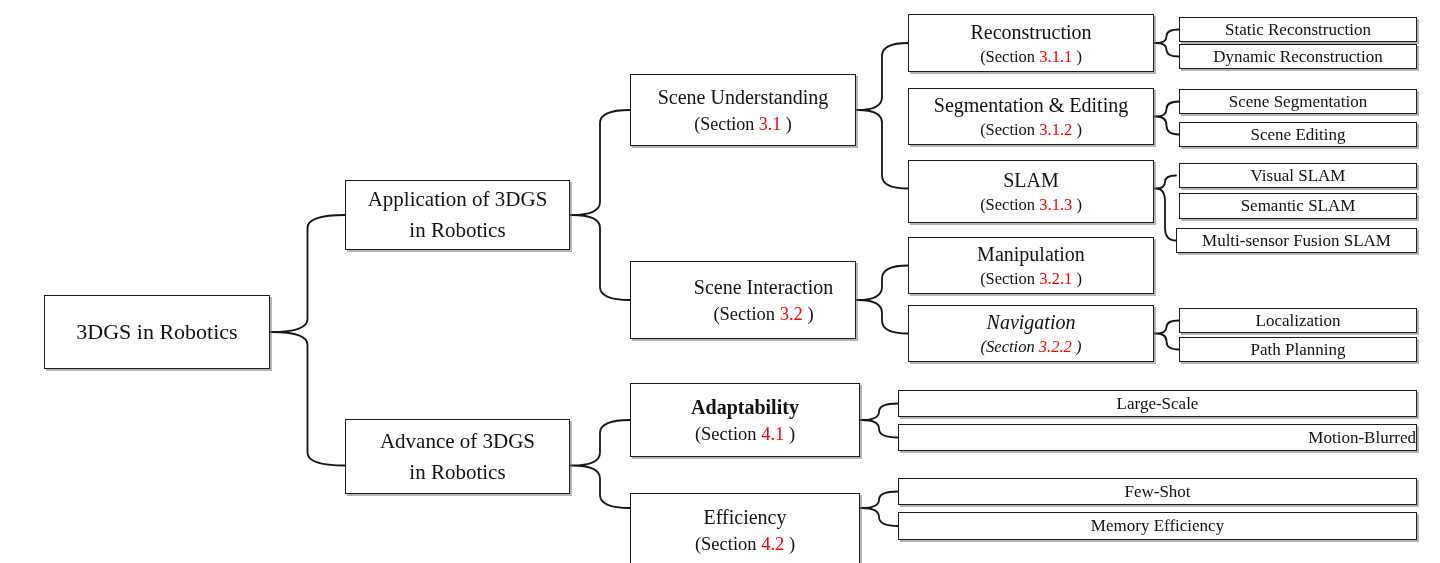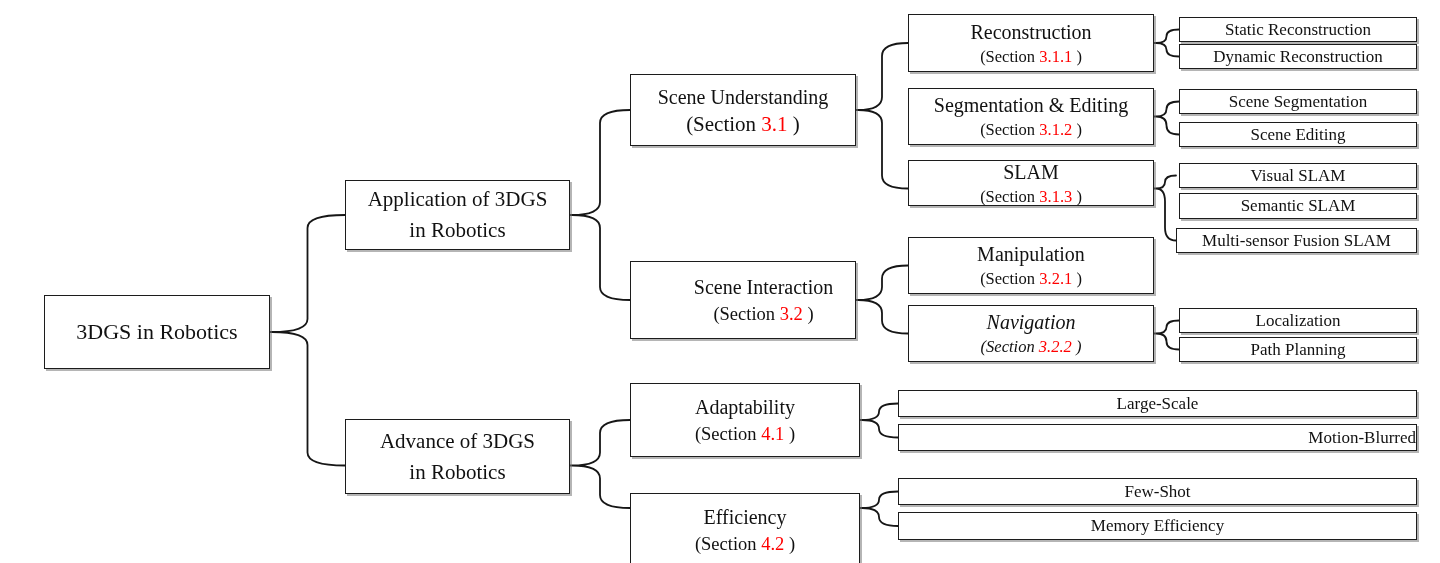--- a/index.html
+++ b/index.html
@@ -44,43 +44,43 @@
     <div class="box" style="left: 345px; top: 180px; width: 225px; height: 70px; font-size: 21px;">
       <span class="line" style="line-height: 31px;">Application of 3DGS</span>
       <span class="line" style="line-height: 31px;">in Robotics</span>
     </div>
     <div class="box" style="left: 345px; top: 419px; width: 225px; height: 75px; font-size: 21px;">
       <span class="line" style="line-height: 31px;">Advance of 3DGS</span>
       <span class="line" style="line-height: 31px;">in Robotics</span>
     </div>
     <div class="box" style="left: 630px; top: 74px; width: 226px; height: 72px; font-size: 20px;">
       <span class="line" style="line-height: 28px;">Scene Understanding</span>
-      <span class="line sec" style="line-height: 27px; font-size: 21px;"><span>(Section </span><span class="num">3.1</span><span> )</span></span>
+      <span class="line sec" style="line-height: 27px; font-size: 18px;"><span>(Section </span><span class="num">3.1</span><span> )</span></span>
     </div>
     <div class="box" style="left: 630px; top: 261px; width: 226px; height: 78px; font-size: 20px; padding-left: 41px;">
       <span class="line" style="line-height: 28px;">Scene Interaction</span>
       <span class="line sec" style="line-height: 27px; font-size: 18.5px;"><span>(Section </span><span class="num">3.2</span><span> )</span></span>
     </div>
     <div class="box" style="left: 630px; top: 383px; width: 230px; height: 74px; font-size: 20px;">
-      <span class="line" style="line-height: 28px;">Adaptability</span>
+      <span class="line" style="line-height: 28px; font-weight: bold;">Adaptability</span>
       <span class="line sec" style="line-height: 27px; font-size: 18.5px;"><span>(Section </span><span class="num">4.1</span><span> )</span></span>
     </div>
     <div class="box" style="left: 630px; top: 493px; width: 230px; height: 74px; font-size: 20px; justify-content: center;">
       <span class="line" style="line-height: 28px;">Efficiency</span>
       <span class="line sec" style="line-height: 27px; font-size: 18.5px;"><span>(Section </span><span class="num">4.2</span><span> )</span></span>
     </div>
     <div class="box" style="left: 908px; top: 14px; width: 246px; height: 58px; font-size: 20px;">
       <span class="line" style="line-height: 27px;">Reconstruction</span>
       <span class="line sec" style="line-height: 22px; font-size: 16.5px;"><span>(Section </span><span class="num">3.1.1</span><span> )</span></span>
     </div>
     <div class="box" style="left: 908px; top: 88px; width: 246px; height: 57px; font-size: 20px;">
       <span class="line" style="line-height: 27px;">Segmentation &amp; Editing</span>
       <span class="line sec" style="line-height: 22px; font-size: 16.5px;"><span>(Section </span><span class="num">3.1.2</span><span> )</span></span>
     </div>
-    <div class="box" style="left: 908px; top: 160px; width: 246px; height: 46px; font-size: 20px;">
+    <div class="box" style="left: 908px; top: 160px; width: 246px; height: 63px; font-size: 20px;">
       <span class="line" style="line-height: 27px;">SLAM</span>
       <span class="line sec" style="line-height: 22px; font-size: 16.5px;"><span>(Section </span><span class="num">3.1.3</span><span> )</span></span>
     </div>
     <div class="box" style="left: 908px; top: 237px; width: 246px; height: 57px; font-size: 20px;">
       <span class="line" style="line-height: 27px;">Manipulation</span>
       <span class="line sec" style="line-height: 22px; font-size: 16.5px;"><span>(Section </span><span class="num">3.2.1</span><span> )</span></span>
     </div>
     <div class="box" style="left: 908px; top: 305px; width: 246px; height: 57px; font-size: 20px; font-style: italic;">
       <span class="line" style="line-height: 27px;">Navigation</span>
       <span class="line sec" style="line-height: 22px; font-size: 16.5px;"><span>(Section </span><span class="num">3.2.2</span><span> )</span></span>

